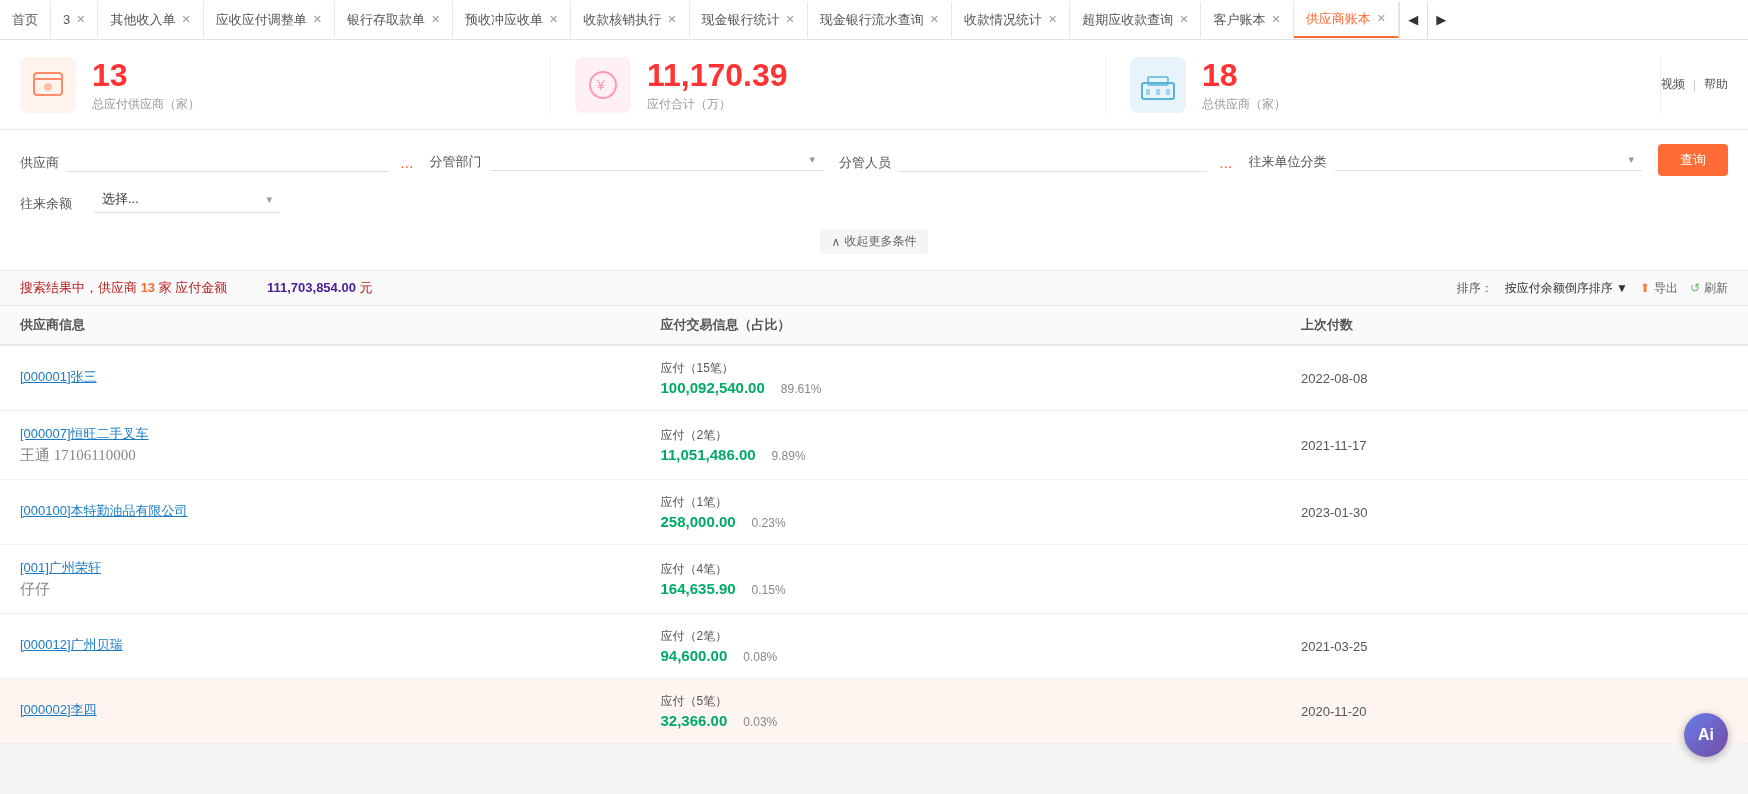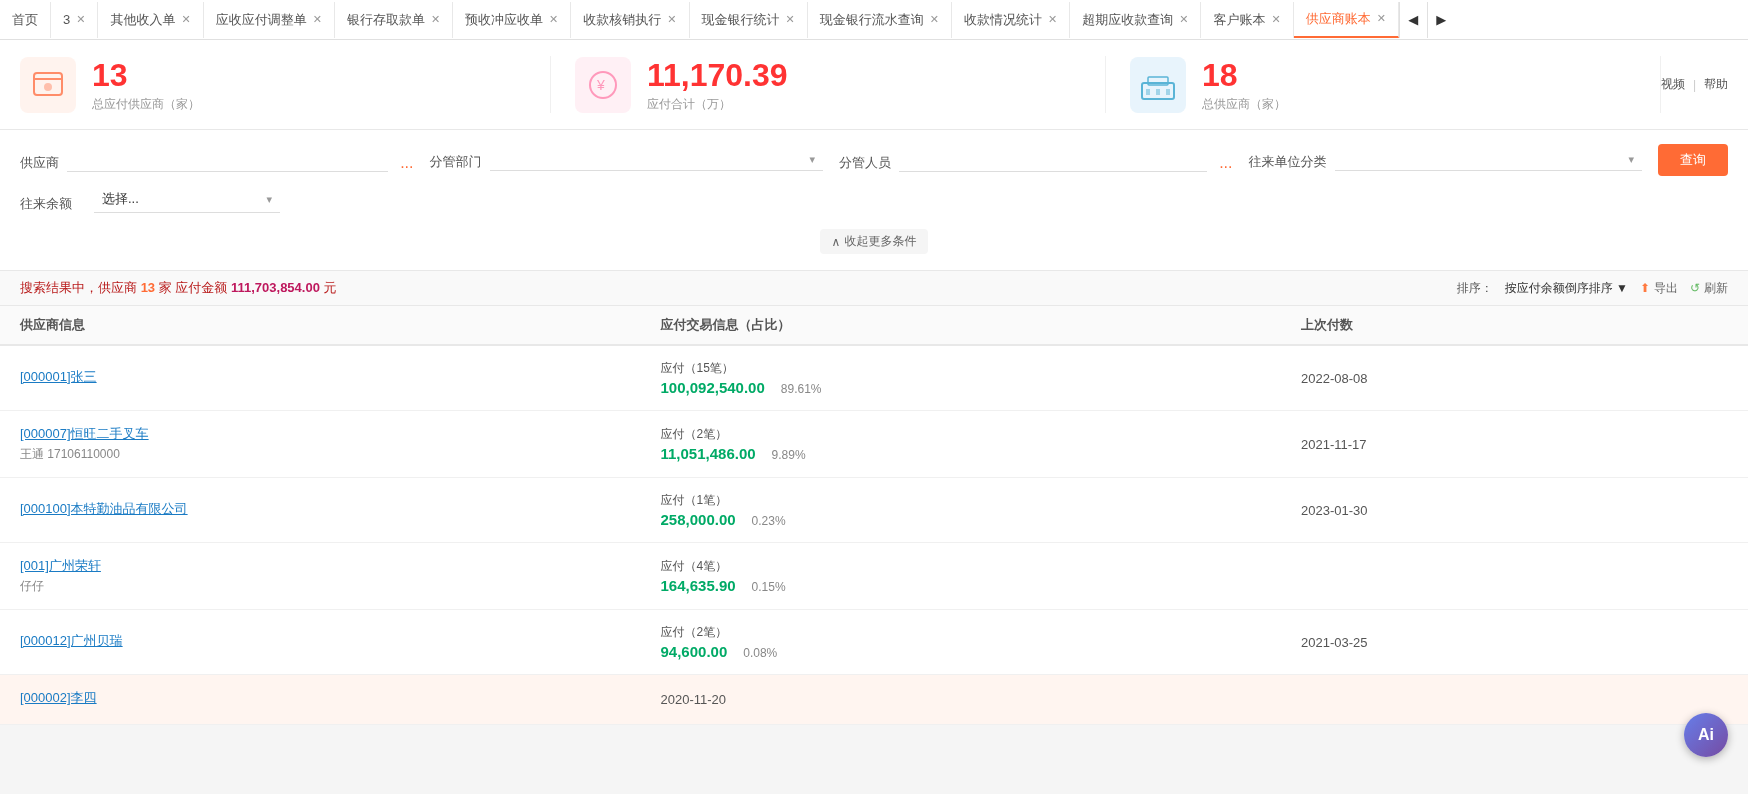--- a/index.html
+++ b/index.html
@@ -90,21 +90,21 @@
       padding: 10px 20px; border-bottom: 2px solid #e8e8e8;
       font-weight: bold; color: #555; font-size: 13px; background: #fafafa;
     }
     .table-row {
       display: grid; grid-template-columns: 3fr 3fr 2fr;
       padding: 14px 20px; border-bottom: 1px solid #f0f0f0;
       align-items: center;
     }
     .table-row.highlighted { background: #fff5f0; }
     .supplier-link { color: #1a7bc4; cursor: pointer; text-decoration: underline; font-size: 13px; }
-    .supplier-contact { font-size: 12px; color: #888; margin-top: 3px; }
+    .supplier-contact { font-size: 15px; color: #888; margin-top: 3px; font-family: Liberation Serif, serif; }
     .tx-label { font-size: 12px; color: #555; }
     .tx-amount { font-size: 15px; color: #00aa66; font-weight: bold; margin-top: 2px; cursor: pointer; }
     .tx-percent { font-size: 12px; color: #888; margin-left: 12px; }
     .tx-row { display: flex; align-items: baseline; gap: 4px; }
     .last-pay { font-size: 13px; color: #555; }
 
     
     .table-container { overflow-y: auto; max-height: calc(100vh - 320px); }
   </style>
 </head>
@@ -260,21 +260,21 @@
       <span>收起更多条件</span>
     </div>
   </div>
 </div>
 
 <div class="result-bar">
   <span class="result-text">
     <span>搜索结果中，供应商</span>
     <span style="color:#ff6b35; font-weight:bold;">13</span>
     <span>家   应付金额</span>
-    <span style="color:#be185d; font-weight:bold;">111,703,854.00</span>
+    <span style="color:#4c1d95; font-weight:bold;margin-left:36px;">111,703,854.00</span>
     <span>元</span>
   </span>
   <div class="result-actions">
     <span class="sort-label">排序：</span>
     <span class="sort-value">
       <span>按应付余额倒序排序</span>
       <span>▼</span>
     </span>
     <div class="action-btn">
       <span style="color:#ff7a40;">⬆</span>
@@ -369,18 +369,25 @@
         </div>
       </div>
       <div class="last-pay">2021-03-25</div>
     </div>
 
     <div class="table-row highlighted">
       <div>
         <div class="supplier-link">[000002]李四</div>
         <div class="supplier-contact"></div>
       </div>
+      <div>
+        <div class="tx-label">应付（5笔）</div>
+        <div class="tx-row">
+          <span class="tx-amount">32,366.00</span>
+          <span class="tx-percent">0.03%</span>
+        </div>
+      </div>
       <div class="last-pay">2020-11-20</div>
     </div>
   </div>
 </div>
 
 <div style="position:fixed; bottom: 37px; right: 20px; background: linear-gradient(135deg, #667eea, #764ba2); color: white; border-radius: 50%; width: 44px; height: 44px; display:flex; align-items:center; justify-content:center; font-weight:bold; font-size:16px; box-shadow: 0 2px 8px rgba(0,0,0,0.3); cursor:pointer;">Ai</div>
 
 </body></html>

